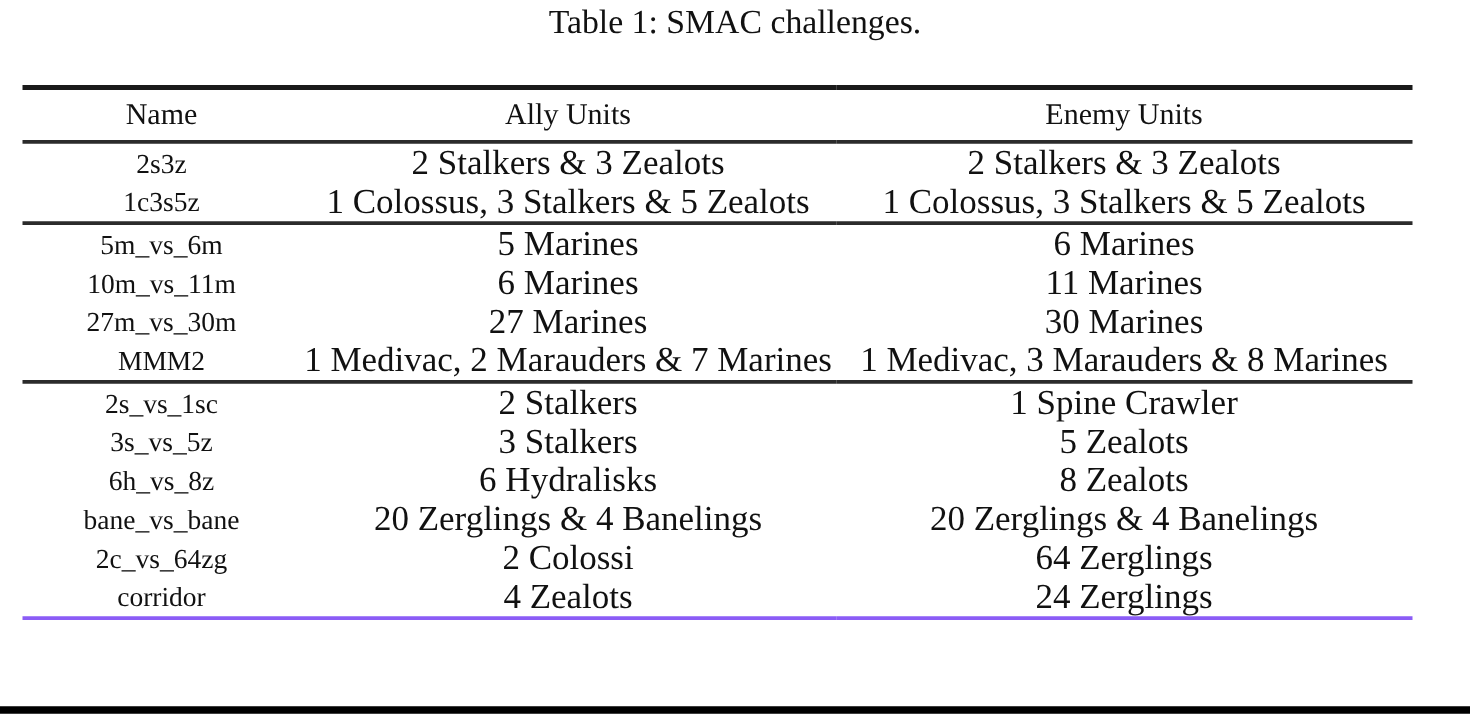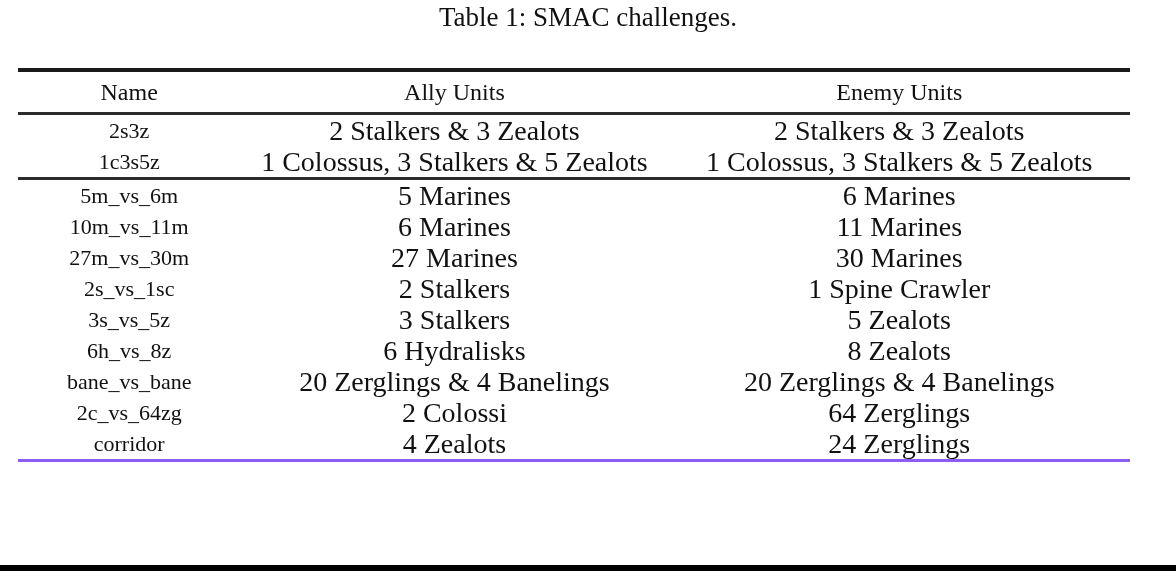--- a/index.html
+++ b/index.html
@@ -110,20 +110,25 @@
     <tr>
       <td class="name">10m_vs_11m</td>
       <td>6 Marines</td>
       <td>11 Marines</td>
     </tr>
     <tr>
       <td class="name">27m_vs_30m</td>
       <td>27 Marines</td>
       <td>30 Marines</td>
     </tr>
+    <tr class="group-end">
+      <td class="name">MMM2</td>
+      <td>1 Medivac, 2 Marauders &amp; 7 Marines</td>
+      <td>1 Medivac, 3 Marauders &amp; 8 Marines</td>
+    </tr>
 
     <tr>
       <td class="name">2s_vs_1sc</td>
       <td>2 Stalkers</td>
       <td>1 Spine Crawler</td>
     </tr>
     <tr>
       <td class="name">3s_vs_5z</td>
       <td>3 Stalkers</td>
       <td>5 Zealots</td>

